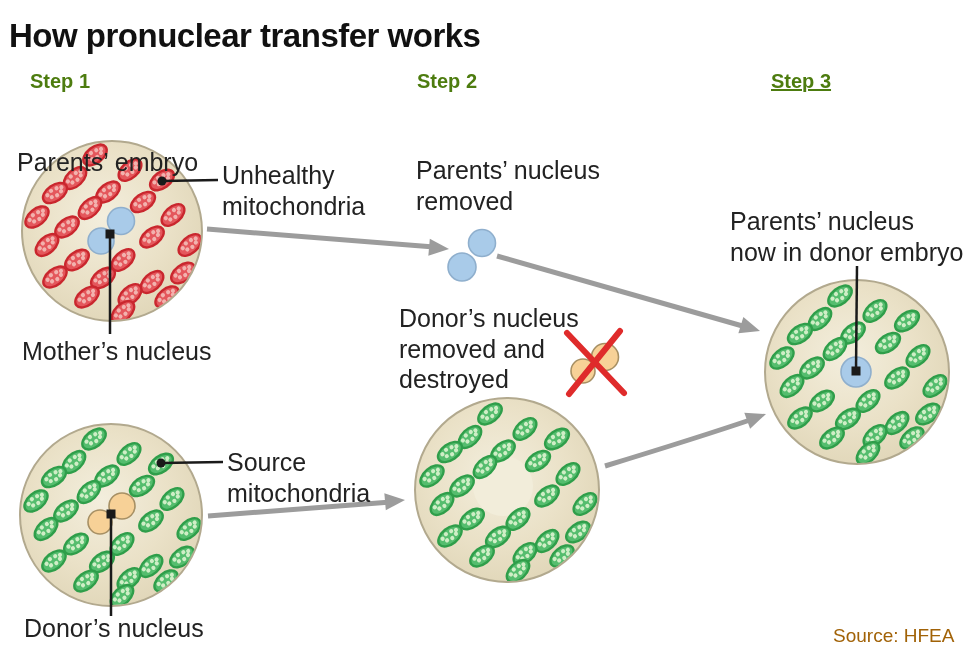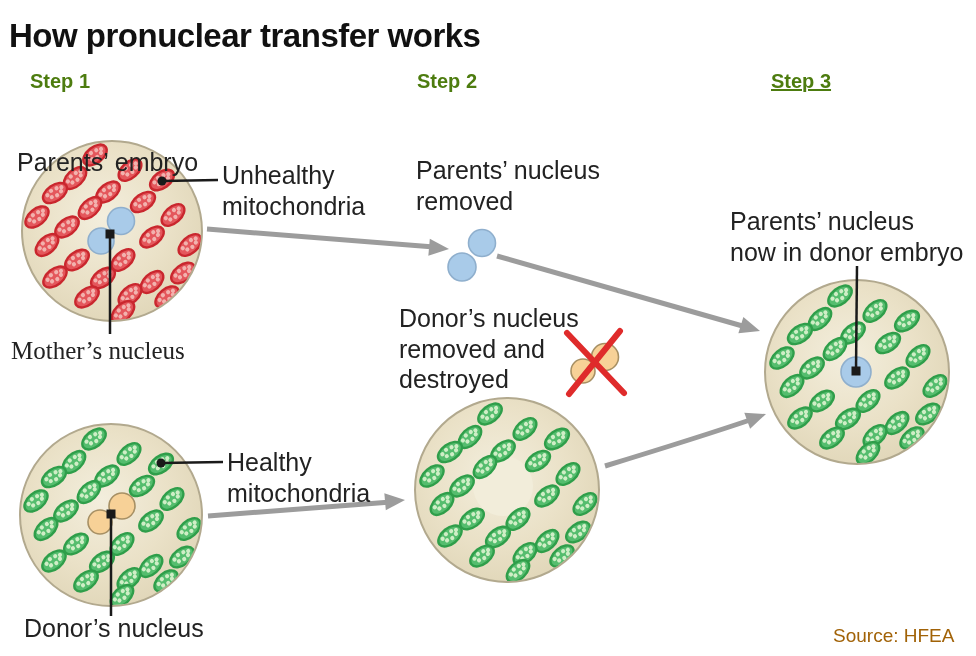--- a/index.html
+++ b/index.html
@@ -13,21 +13,21 @@
     white-space:pre-line;letter-spacing:0;
   }
   .title{font-size:33px;font-weight:bold;color:#111;letter-spacing:-0.5px;}
   .step{font-size:20px;font-weight:bold;color:#4d7c0f;}
   #lbl-title{left:9px;top:16px;}
   #lbl-step1{left:30px;top:69px;}
   #lbl-step2{left:417px;top:69px;}
   #lbl-step3{left:771px;top:69px;text-decoration:underline;}
   #lbl-parents-embryo{left:17px;top:103px;margin-top:44px;}
   #lbl-unhealthy{left:222px;top:160px;}
-  #lbl-mothers-nucleus{left:11px;top:336px;font-family:Liberation Serif, serif;}
+  #lbl-mothers-nucleus{left:22px;top:336px;}
   #lbl-donors-embryo{left:11px;top:387px;}
   #lbl-healthy{left:227px;top:447px;}
   #lbl-donors-nucleus{left:24px;top:613px;}
   #lbl-pn-removed{left:416px;top:155px;}
   #lbl-dn-removed{left:399px;top:303px;}
   #lbl-pn-now{left:730px;top:206px;}
   #lbl-source{left:833px;top:624px;font-size:19px;color:#a16207;}
 </style>
 </head>
 <body>
@@ -1090,21 +1090,21 @@
   <div class="lbl title" id="lbl-title">How pronuclear transfer works</div>
 
   <div class="lbl step" id="lbl-step1">Step 1</div>
   <div class="lbl step" id="lbl-step2">Step 2</div>
   <div class="lbl step" id="lbl-step3">Step 3</div>
 
   <div class="lbl" id="lbl-parents-embryo">Parents’ embryo</div>
   <div class="lbl" id="lbl-unhealthy">Unhealthy
 mitochondria</div>
   <div class="lbl" id="lbl-mothers-nucleus">Mother’s nucleus</div>
-  <div class="lbl" id="lbl-healthy">Healthy
+  <div class="lbl" id="lbl-healthy">Source
 mitochondria</div>
   <div class="lbl" id="lbl-donors-nucleus">Donor’s nucleus</div>
   <div class="lbl" id="lbl-pn-removed">Parents’ nucleus
 removed</div>
   <div class="lbl" id="lbl-dn-removed">Donor’s nucleus
 removed and
 destroyed</div>
   <div class="lbl" id="lbl-pn-now">Parents’ nucleus
 now in donor embryo</div>
 

